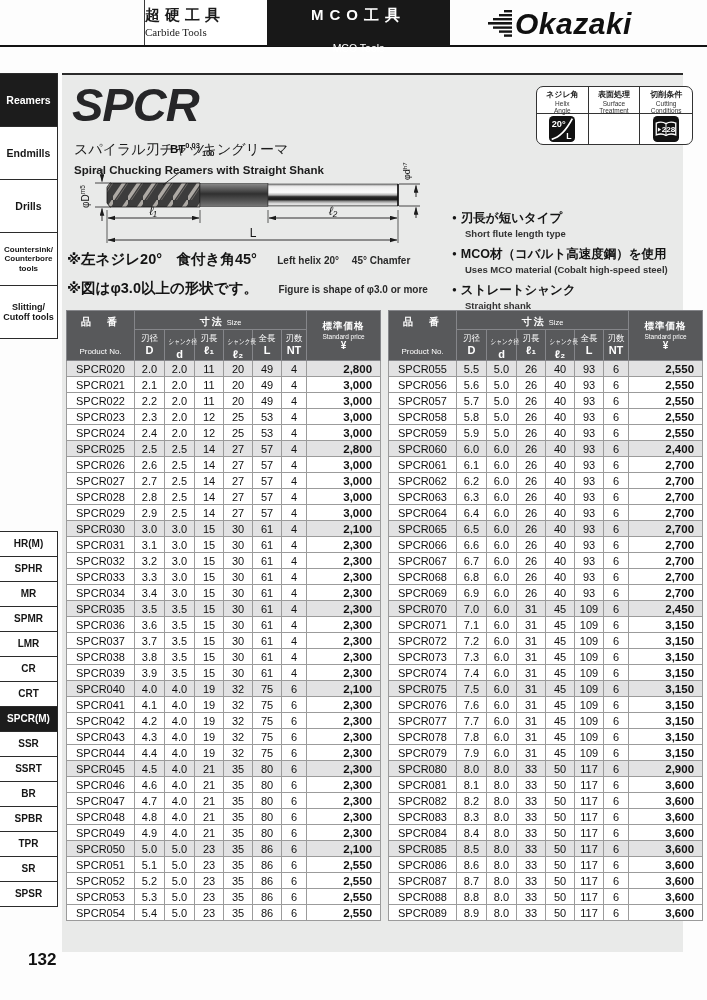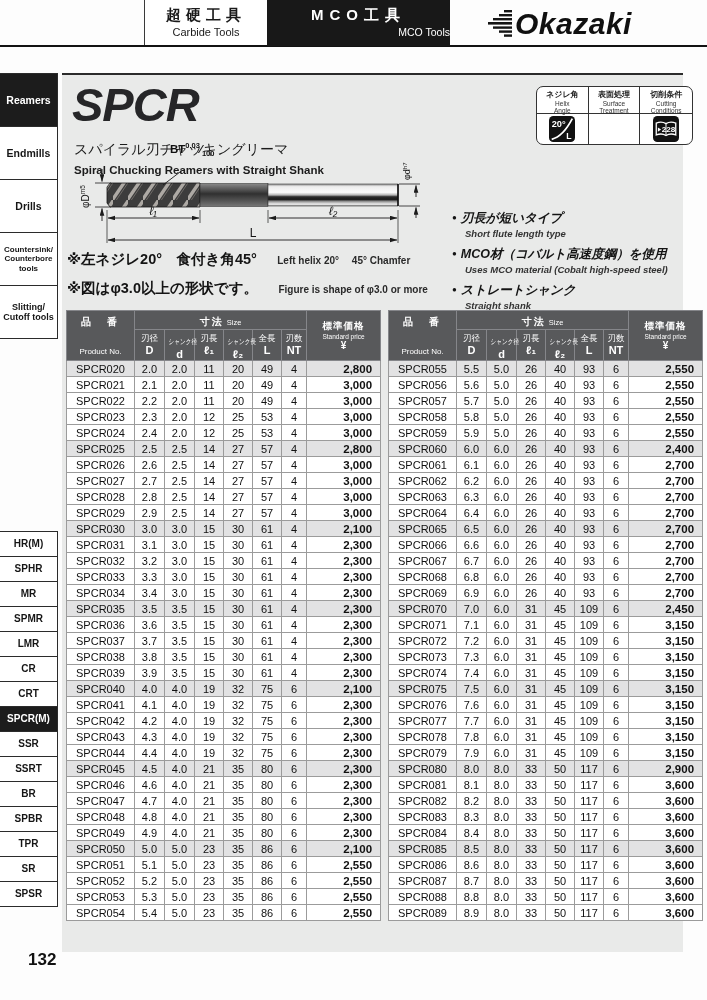--- a/index.html
+++ b/index.html
@@ -2,26 +2,26 @@
 <html><head>
 <meta charset="utf-8">
 <style>
   * { box-sizing: border-box; margin: 0; padding: 0; }
   html,body { width:707px; height:1000px; }
   body { background:#fdfdfd; font-family:"Liberation Sans","DejaVu Sans",sans-serif; color:#1a1a1a; position:relative; overflow:hidden; }
 
   
   .hdr-rule { position:absolute; left:0; top:45px; width:707px; height:2px; background:#121212; }
   .hdr-vline { position:absolute; left:144px; top:0; width:1px; height:45px; background:#3a3a3a; }
-  .hdr-carbide { position:absolute; left:145px; top:0; width:122px; height:45px; text-align:center; padding-top:6px; background:#fff; }
+  .hdr-carbide { position:absolute; left:145px; top:0; width:122px; height:45px; padding-top:6px; background:#fff;font-family:Liberation Serif, serif; }
   .hdr-carbide .jp { font-size:15px; font-weight:bold; letter-spacing:5px; display:block; }
   .hdr-carbide .en { font-size:11px; display:block; margin-top:1px; }
   .hdr-mco { position:absolute; left:267px; top:0; width:183px; height:46px; background:#181818; color:#fff; text-align:center; padding-top:6px; }
   .hdr-mco .jp { font-size:15px; font-weight:bold; letter-spacing:6px; display:block; }
-  .hdr-mco .en { font-size:10.5px; display:block; margin-top:1px;text-align:right; }
+  .hdr-mco .en { font-size:10.5px; display:block; margin-top:17px; }
   .logo { position:absolute; left:488px; top:7px; display:flex; align-items:center; gap:3px; }
   .logo-text { font-size:30px; font-weight:bold; font-style:italic; letter-spacing:0.5px; color:#101010; }
 
   
   .side { position:absolute; left:0; width:58px; }
   .side-top { top:73px; }
   .side-bot { top:531px; }
   .tab { border:1px solid #2b2b2b; border-left:none; margin-top:-1px; background:#fff; display:flex; align-items:center; justify-content:center; text-align:center; font-weight:bold; color:#151515; white-space:pre-line; line-height:1.15; }
   .side .tab:first-child { margin-top:0; }
   .side-top .tab { height:54px; font-size:10.5px; }
@@ -50,21 +50,21 @@
   .drawing-svg { position:absolute; left:6px; top:77px; }
   .bt-label { position:absolute; left:108px; top:66px; font-size:11.5px; font-weight:bold; color:#111; }
   .bt-label sup { font-size:7.5px; }
   .bt-label sub { font-size:7.5px; }
 
   .notes { position:absolute; left:5px; top:170px; line-height:27px; white-space:nowrap; }
   .note-ja { font-size:14.5px; font-weight:bold; color:#141414; }
   .note-en { font-size:10px; font-weight:bold; color:#2a2a2a; margin-left:16px; }
 
   .features { position:absolute; left:390px; top:135px; }
-  .feat { margin-bottom:7px;font-style:italic; }
+  .feat { margin-bottom:7px; }
   .f-ja { font-size:12.5px; font-weight:bold; color:#141414; }
   .f-ja::before { content:"●"; font-size:8px; margin-right:4px; vertical-align:2px; }
   .f-en { font-size:9.5px; font-weight:bold; color:#333; margin-left:13px; margin-top:1px; }
 
   
   .spec-table { position:absolute; top:235px; width:314px; border-collapse:collapse; table-layout:fixed; background:#fff; border:1px solid #6d6d6d; }
   .spec-table.tl { left:4px; }
   .spec-table.tr { left:326px; }
   .spec-table th { background:#58595b; color:#fff; border:1px solid #85868a; font-weight:normal; vertical-align:middle; padding:0; text-align:center; }
   .spec-table thead tr:first-child th { height:13px; }

